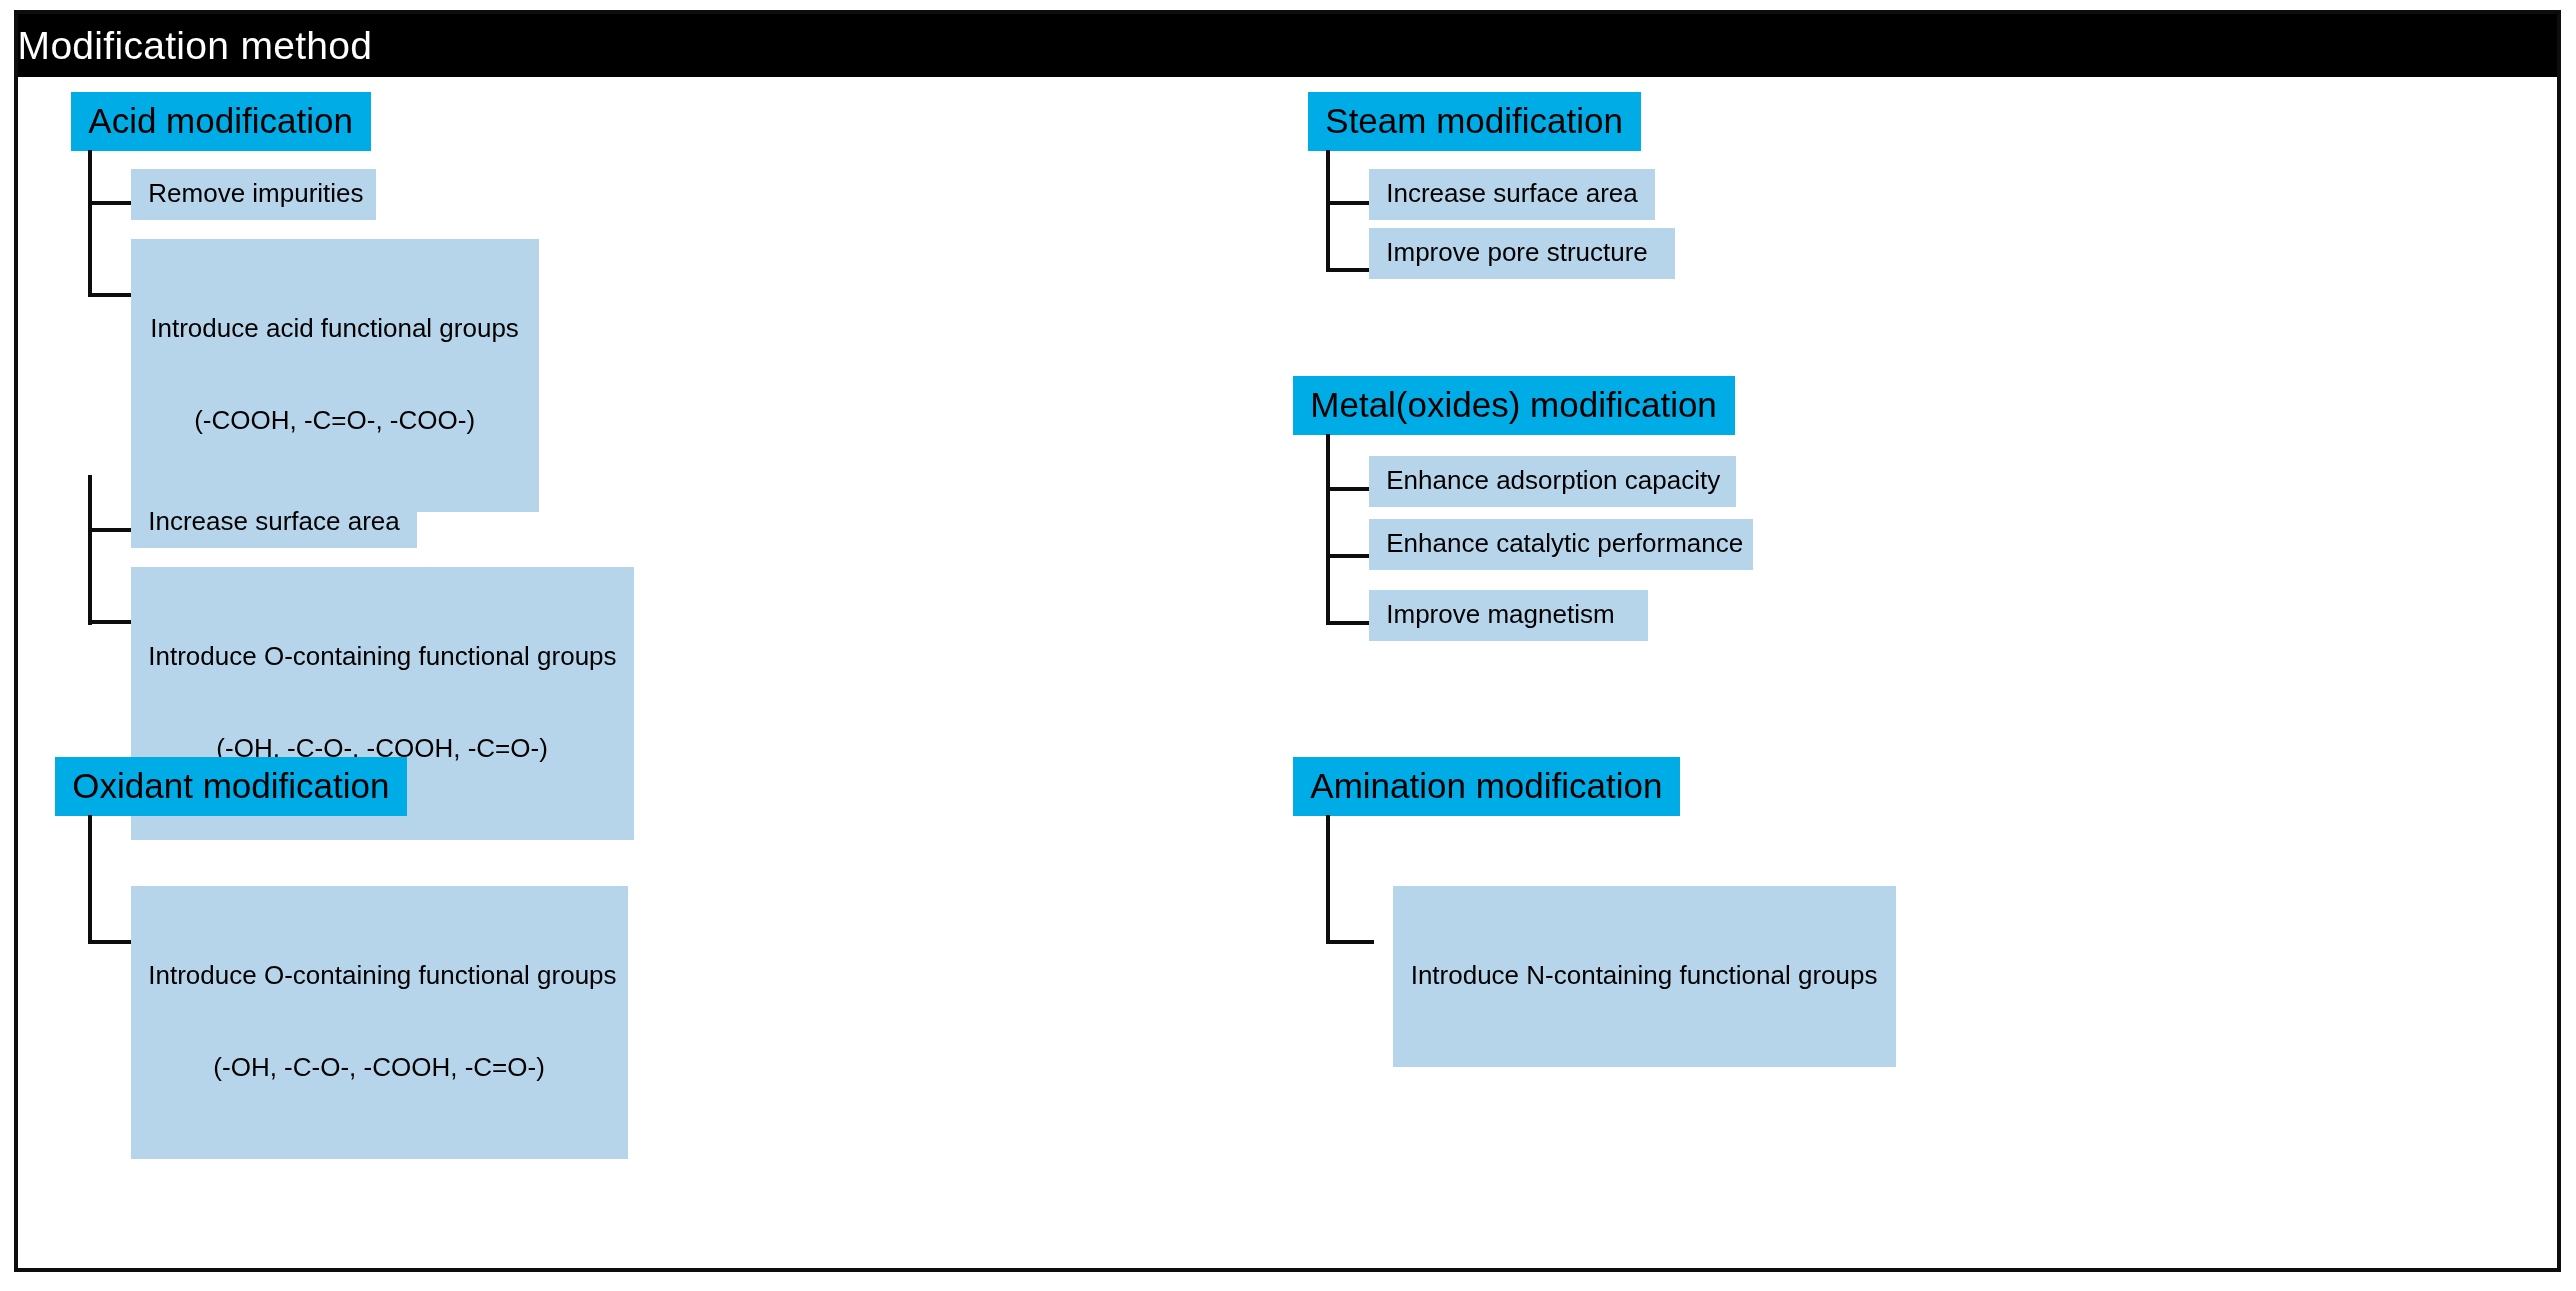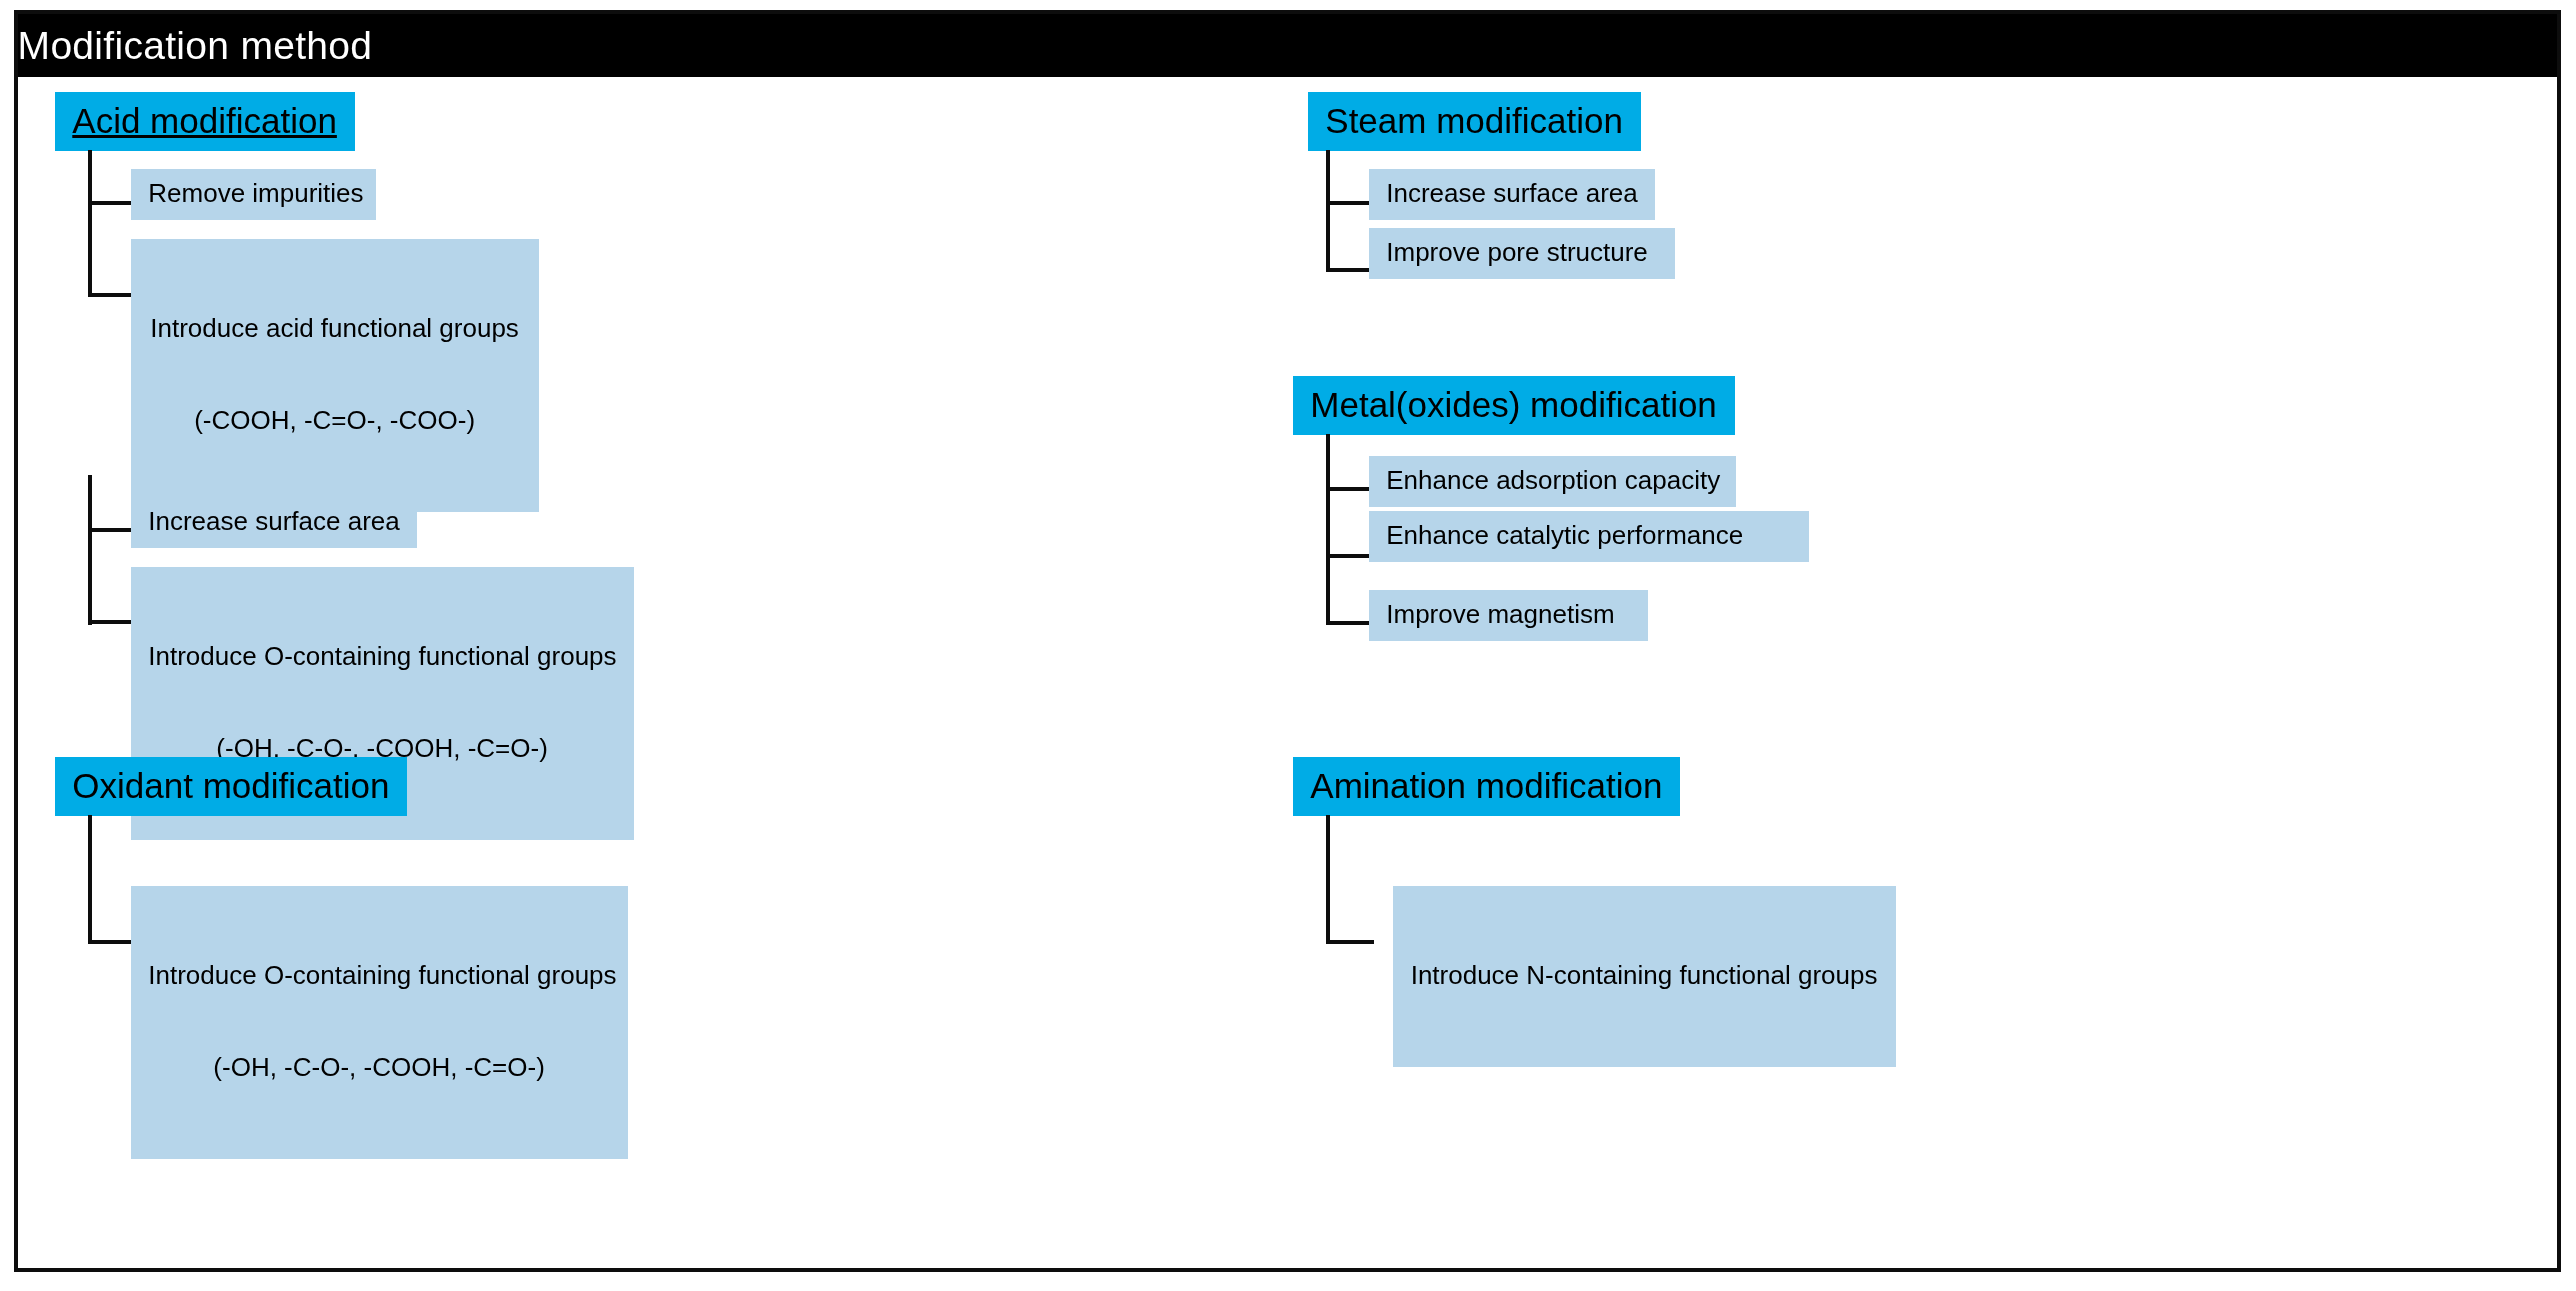--- a/index.html
+++ b/index.html
@@ -119,21 +119,21 @@
 
   <div id="title-bar">
     <span class="title-text">Modification method</span>
   </div>
 
   <div id="body-area">
 
     <div class="column left">
 
       <div class="group" style="left:0; top:0; width:1252px; height:231px;">
-        <div class="node-header" style="left:0; top:15px;text-decoration:underline;">Acid modification</div>
+        <div class="node-header" style="left:16px; top:15px;">Acid modification</div>
         <div class="trunk" style="left:33px; top:73px; height:147px;"></div>
         <div class="branch" style="left:33px; top:124px; width:48px;"></div>
         <div class="branch" style="left:33px; top:216px; width:48px;"></div>
         <div class="node-child" style="left:76px; top:92px; width:245px;">Remove impurities</div>
         <div class="node-child two-line" style="left:76px; top:162px; width:408px;">
           <div>Introduce acid functional groups</div>
           <div>(-COOH, -C=O-, -COO-)</div>
         </div>
       </div>
 
@@ -171,21 +171,21 @@
         <div class="node-child" style="left:76px; top:151px; width:306px;">Improve pore structure</div>
       </div>
 
       <div class="group" style="left:0; top:299px; width:1265px; height:286px;">
         <div class="node-header" style="left:0; top:0;">Metal(oxides) modification</div>
         <div class="trunk" style="left:33px; top:58px; height:191px;"></div>
         <div class="branch" style="left:33px; top:111px; width:48px;"></div>
         <div class="branch" style="left:33px; top:178px; width:48px;"></div>
         <div class="branch" style="left:33px; top:245px; width:48px;"></div>
         <div class="node-child" style="left:76px; top:80px; width:367px;">Enhance adsorption capacity</div>
-        <div class="node-child" style="left:76px; top:135px; width:440px;">Enhance catalytic performance</div>
+        <div class="node-child" style="left:76px; top:143px; width:384px;">Enhance catalytic performance</div>
         <div class="node-child" style="left:76px; top:214px; width:279px;">Improve magnetism</div>
       </div>
 
       <div class="group" style="left:0; top:680px; width:1265px; height:231px;">
         <div class="node-header" style="left:0; top:0;">Amination modification</div>
         <div class="trunk" style="left:33px; top:58px; height:129px;"></div>
         <div class="branch" style="left:33px; top:183px; width:48px;"></div>
         <div class="node-child two-line" style="left:76px; top:129px; width:503px;margin-left:24px;">
           <div>Introduce N-containing functional groups</div>
         </div>

